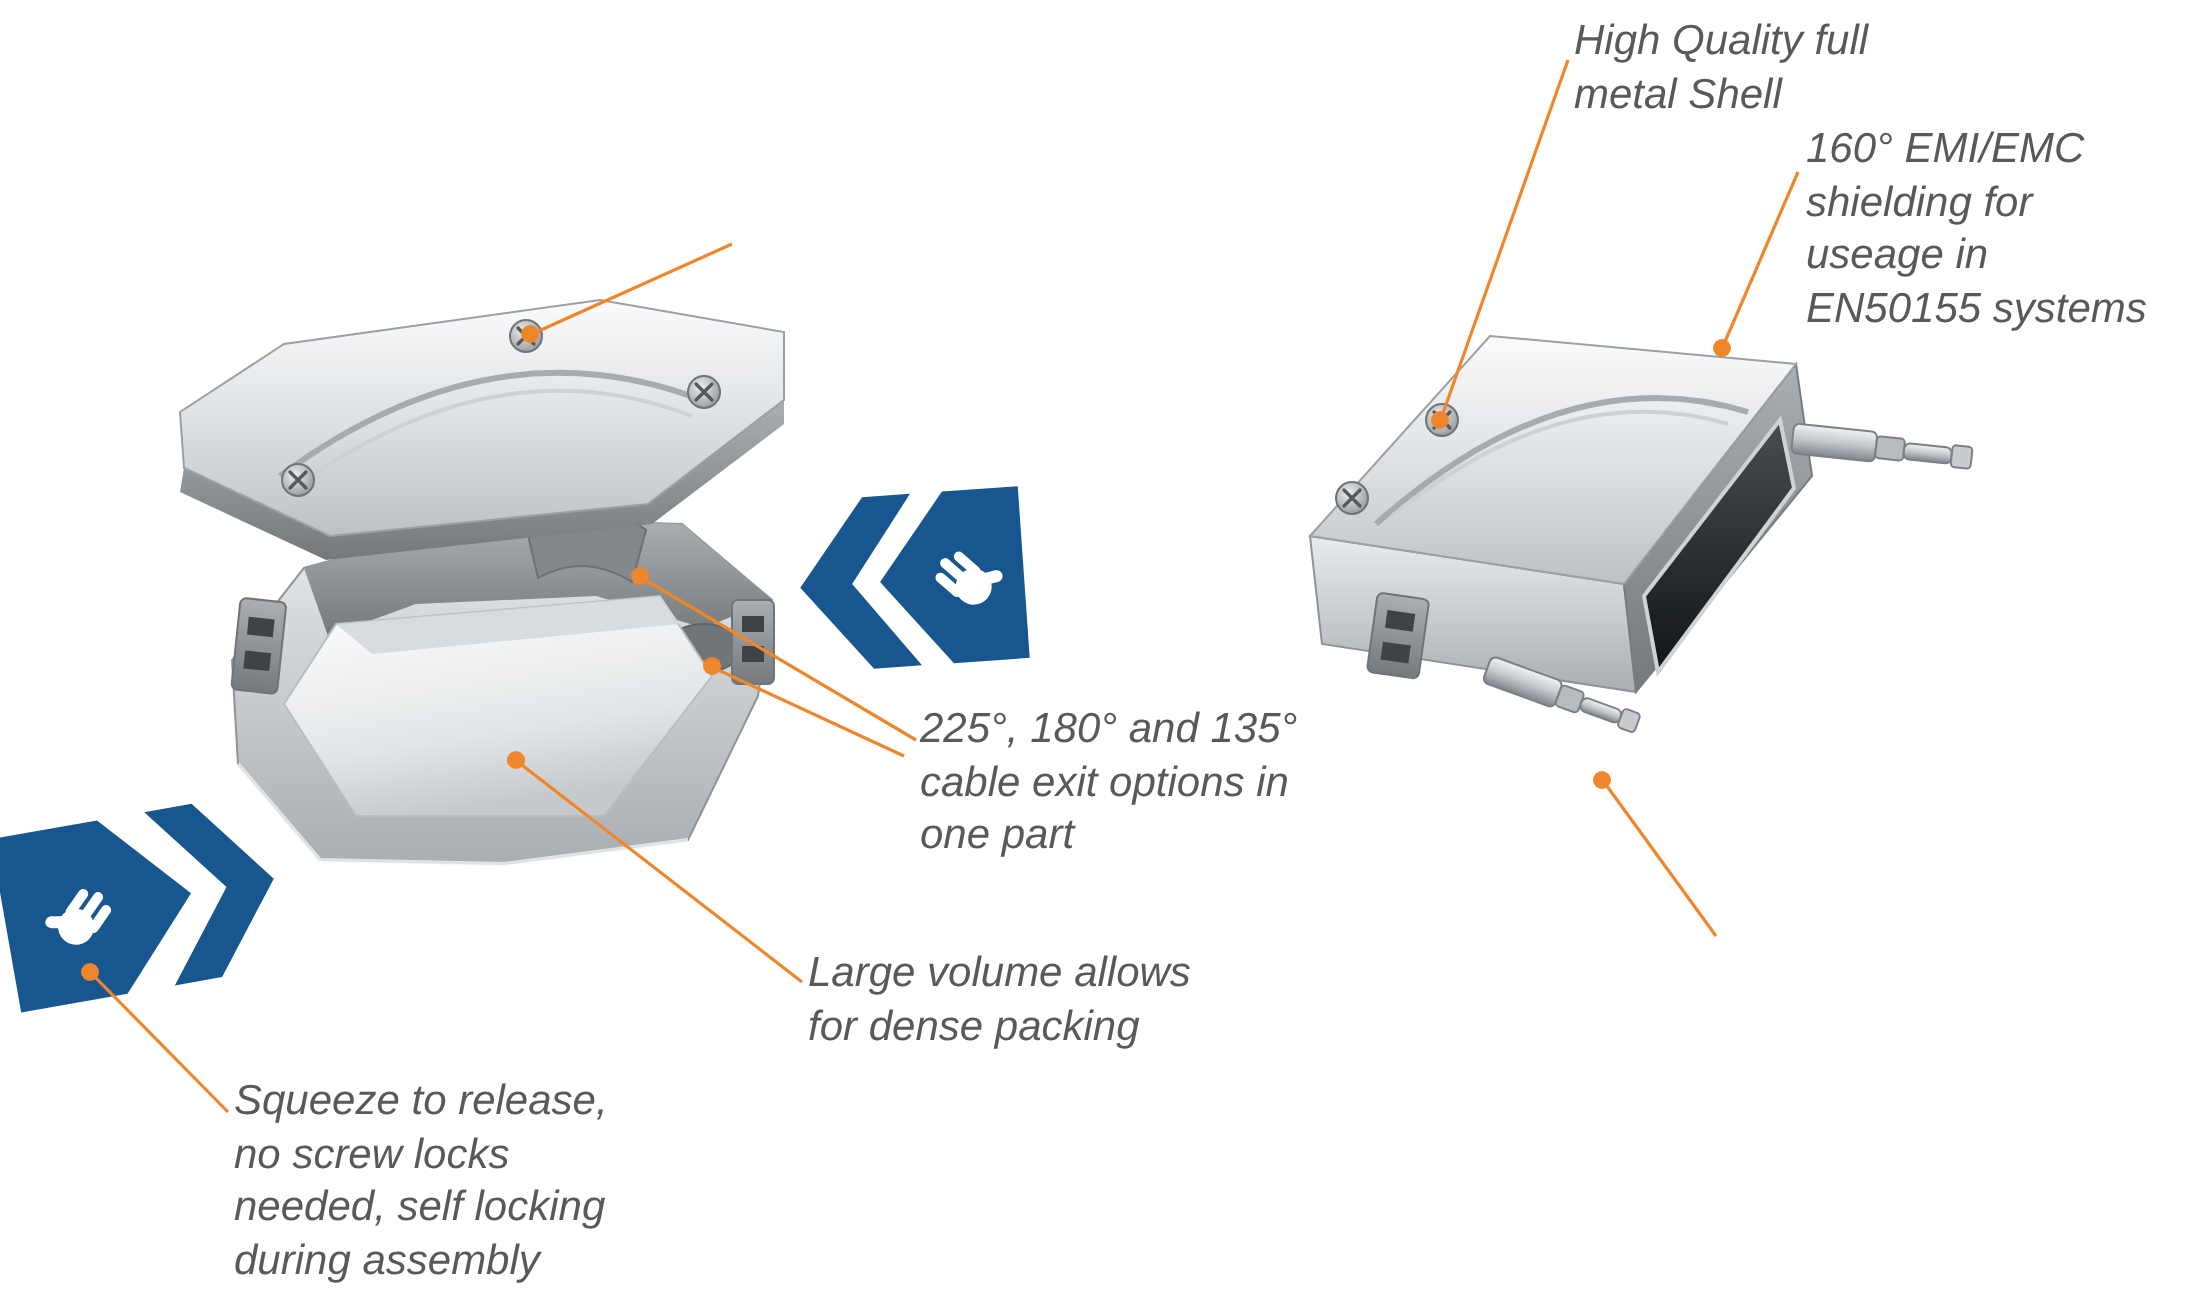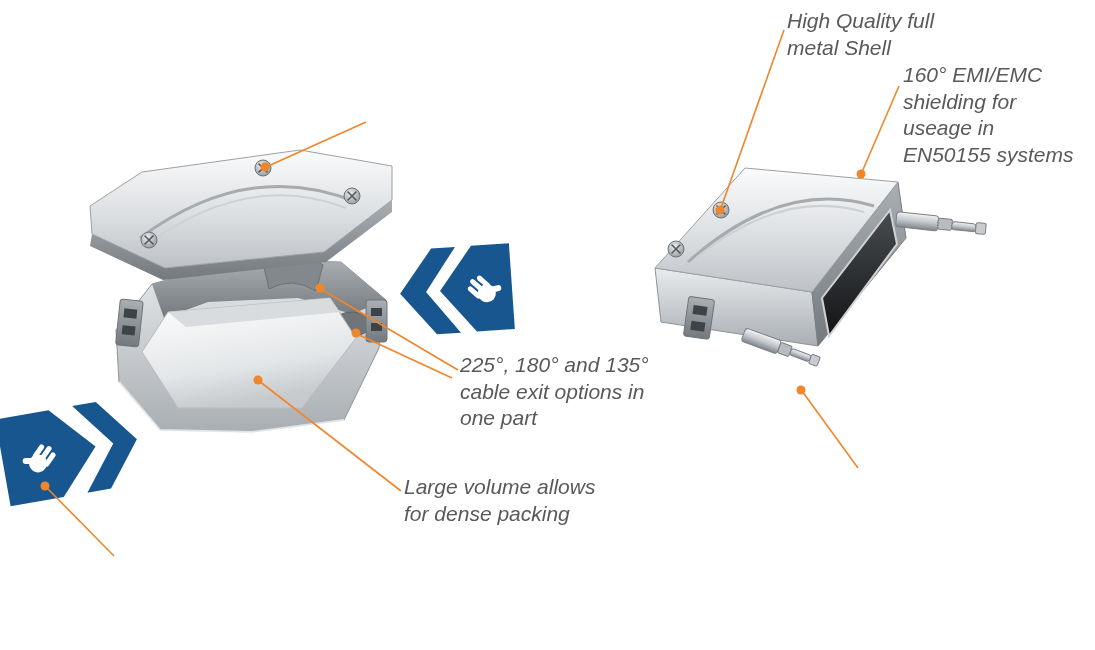--- a/index.html
+++ b/index.html
@@ -187,20 +187,24 @@
   </svg>
 
 
   <div class="annotation" style="left:460px; top:352px;">225°, 180° and 135°
 cable exit options in
 one part</div>
 
   <div class="annotation" style="left:404px; top:474px;">Large volume allows
 for dense packing</div>
 
+  <div class="annotation" style="left:117px; top:538px;">Squeeze to release,
+no screw locks
+needed, self locking
+during assembly</div>
 
   <div class="annotation" style="left:787px; top:8px;">High Quality full
 metal Shell</div>
 
   <div class="annotation" style="left:903px; top:62px;">160° EMI/EMC
 shielding for
 useage in
 EN50155 systems</div>
 
 </div>

